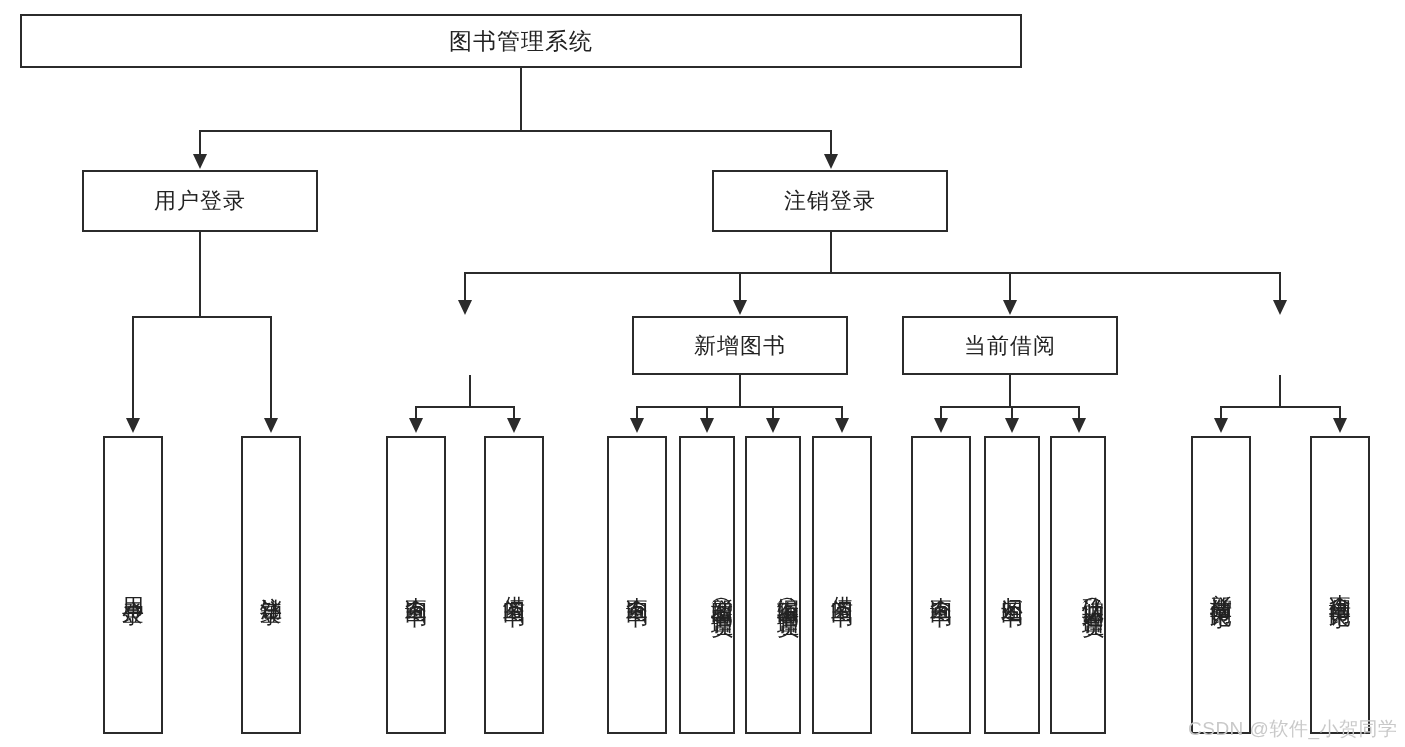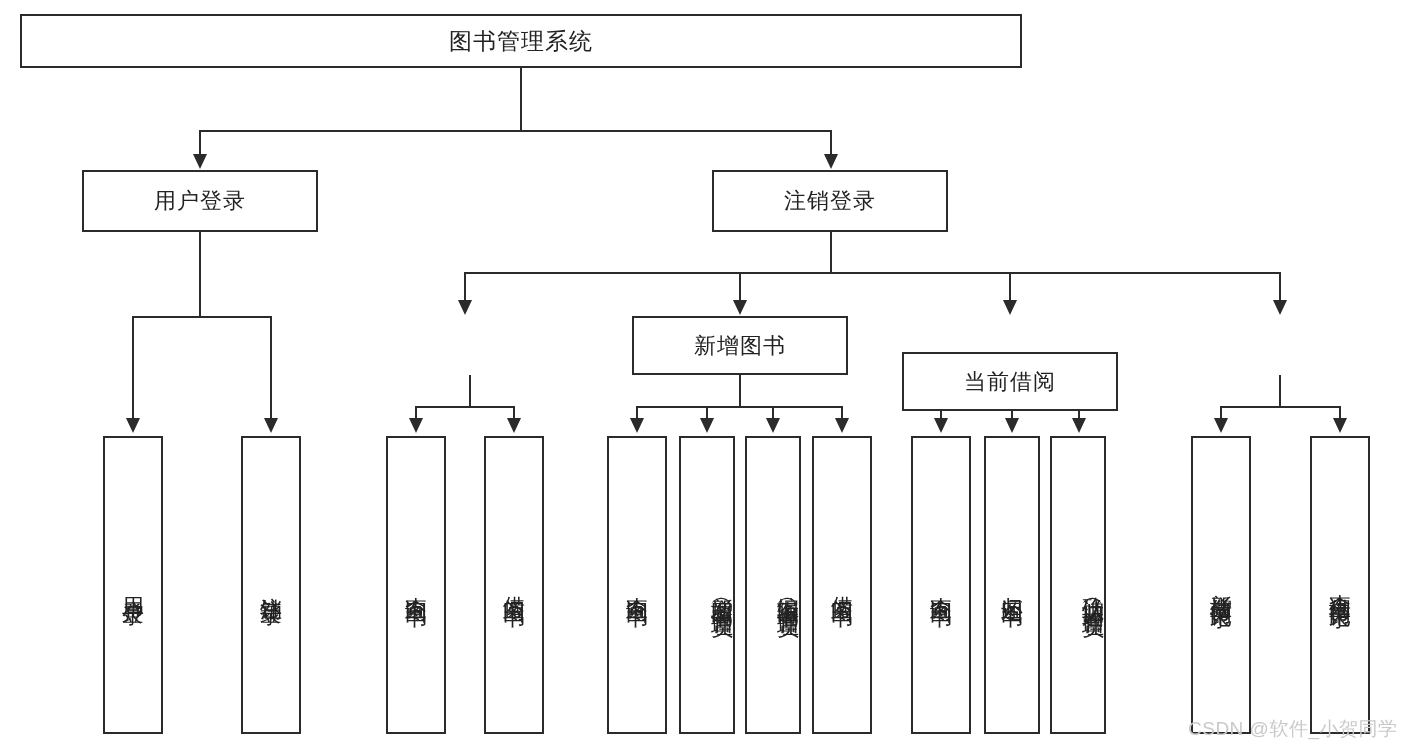--- a/index.html
+++ b/index.html
@@ -142,21 +142,21 @@
   <div class="node node-h" style="left:82px; top:170px; width:236px; height:62px;">
     <span>用户登录</span>
   </div>
   <div class="node node-h" style="left:712px; top:170px; width:236px; height:62px;">
     <span>注销登录</span>
   </div>
 
   <div class="node node-h" style="left:632px; top:316px; width:216px; height:59px;">
     <span>新增图书</span>
   </div>
-  <div class="node node-h" style="left:902px; top:316px; width:216px; height:59px;margin-top:36px;">
+  <div class="node node-h" style="left:902px; top:316px; width:216px; height:59px;">
     <span>当前借阅</span>
   </div>
 
   <div class="node node-v mid" style="left:103px; top:436px; width:60px; height:298px;">
     <span>用户登录</span>
   </div>
   <div class="node node-v mid" style="left:241px; top:436px; width:60px; height:298px;">
     <span>注销登录</span>
   </div>
 

